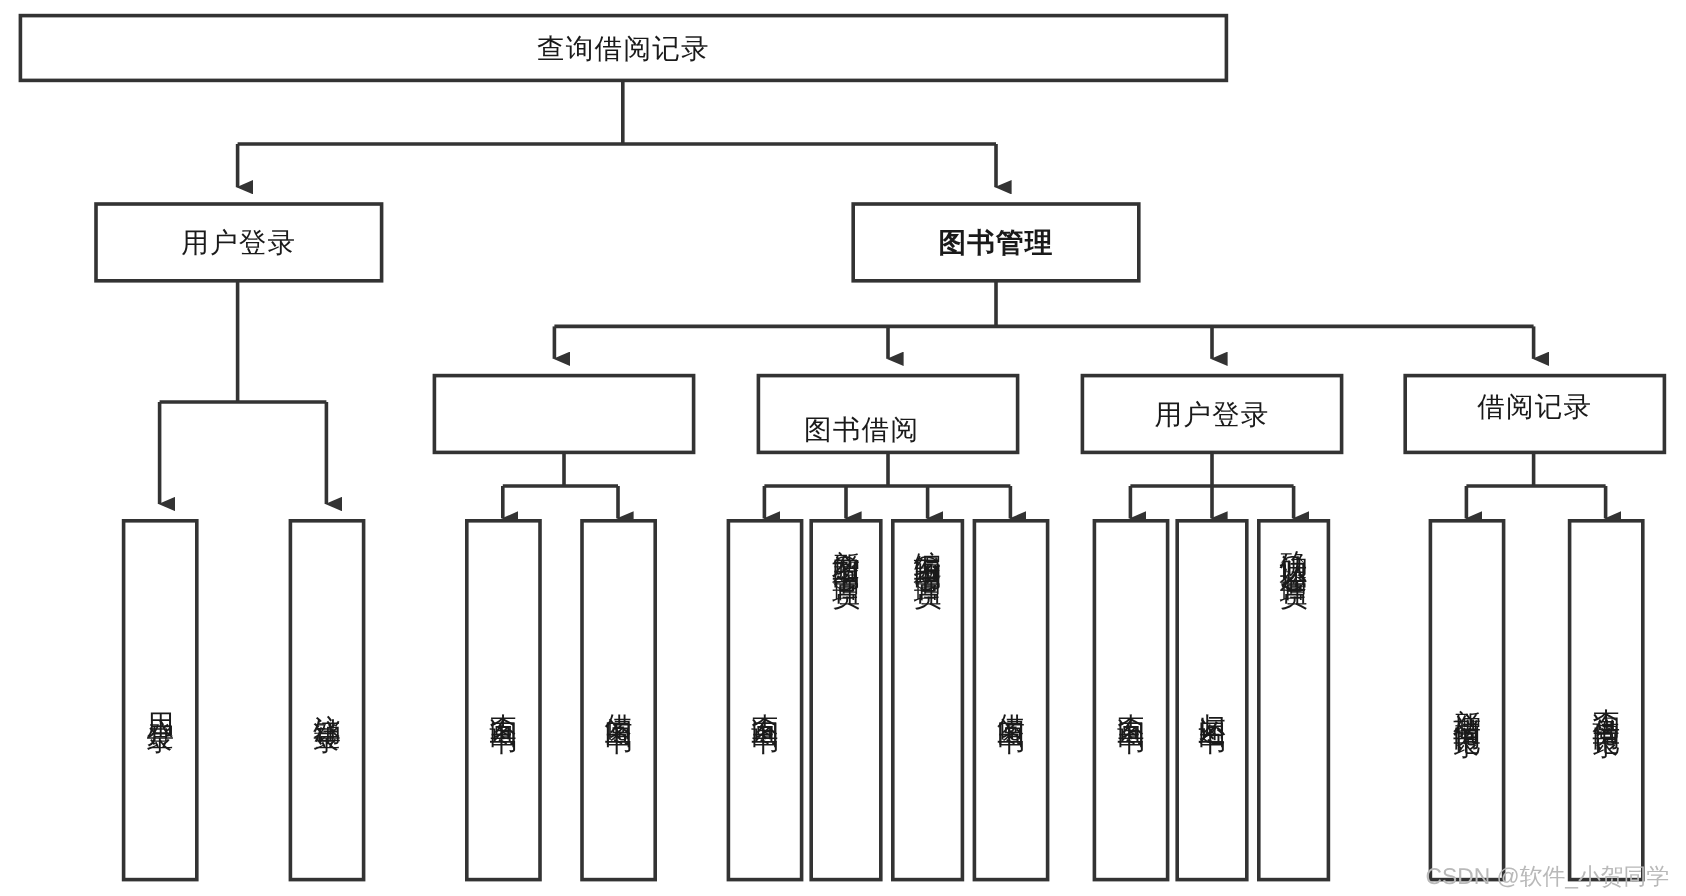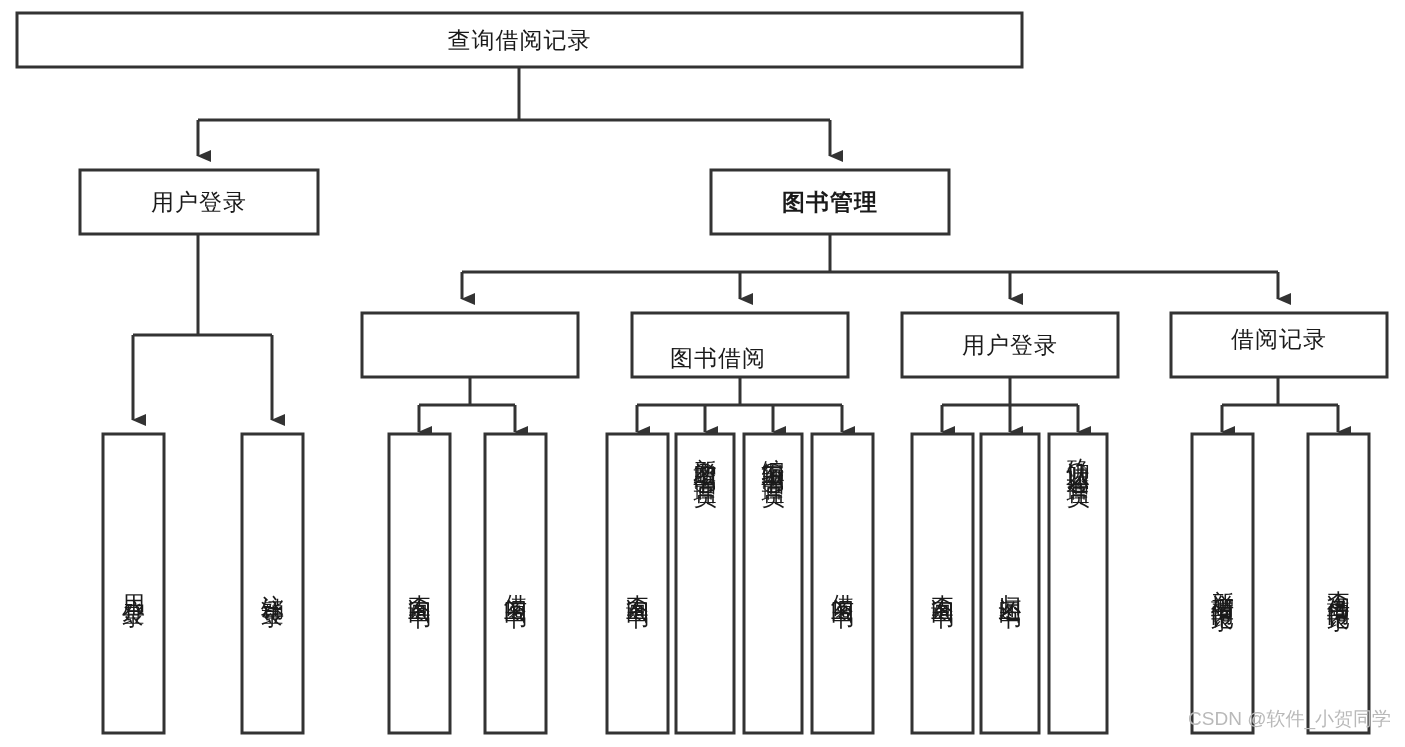--- a/index.html
+++ b/index.html
@@ -62,21 +62,21 @@
     align-items: center;
     padding-top: 6px;
   }
   .node-label.vertical.centered {
     justify-content: center;
     padding-top: 0;
   }
   .watermark {
     position: absolute;
     right: 14px;
-    bottom: 15px;
+    bottom: 3px;
     font-size: 19px;
     color: #b9b9b9;
     font-family: "Liberation Sans", "DejaVu Sans", sans-serif;
     white-space: nowrap;
   }
 </style>
 </head>
 <body>
 
 <div id="diagram-root">

